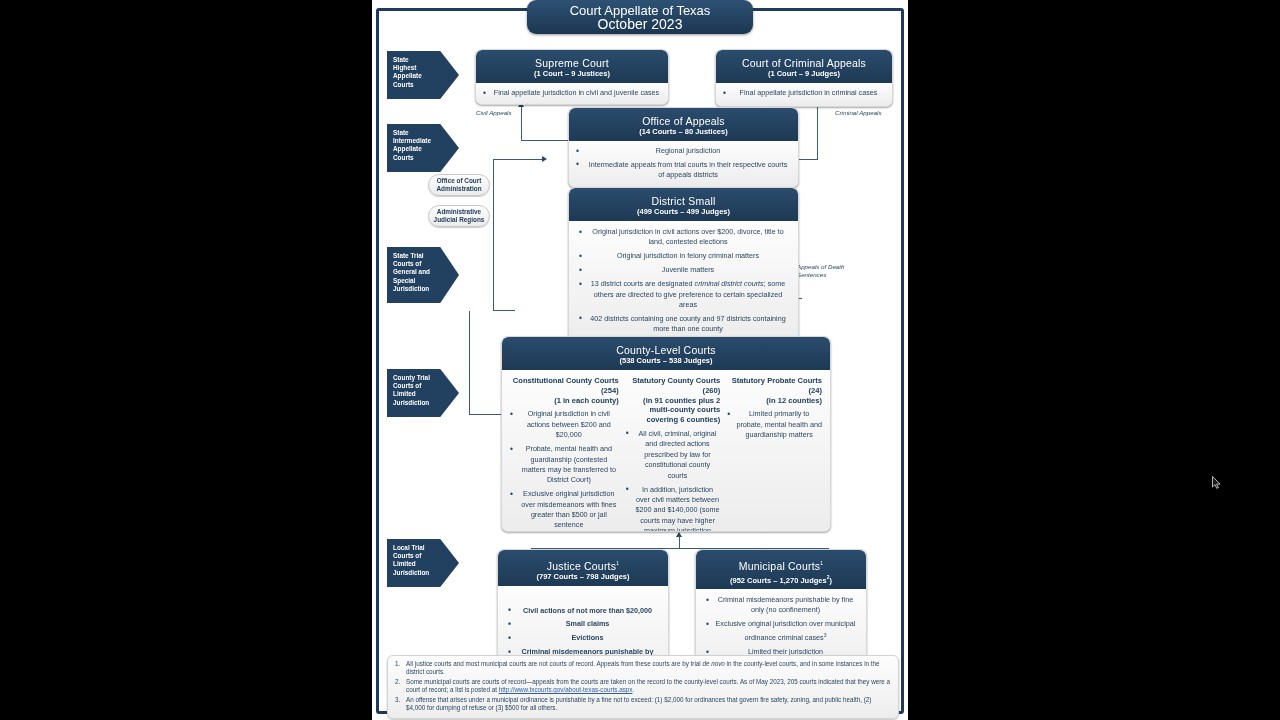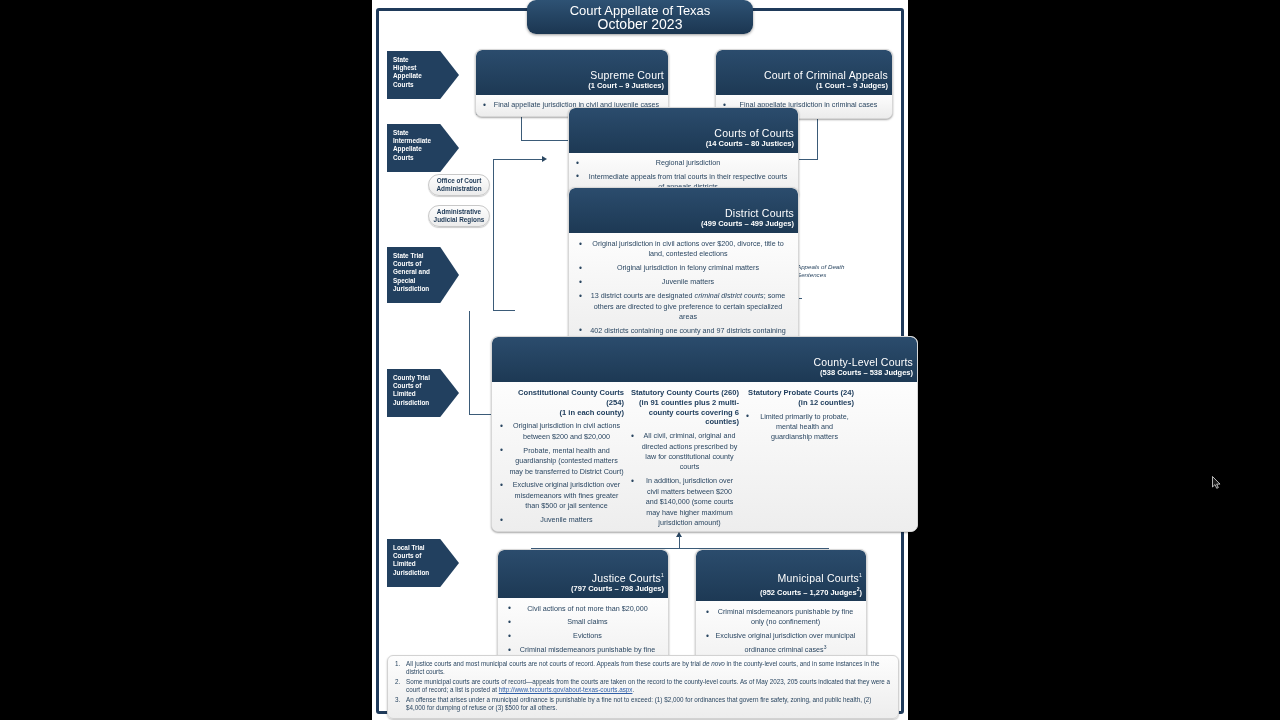--- a/index.html
+++ b/index.html
@@ -29,22 +29,22 @@
     position: absolute;
     border-radius: 7px;
     background: #f2f2f2;
     box-shadow: 0 1px 2px rgba(0,0,0,.35);
     overflow: hidden;
     border: 1px solid #d7d7d7;
   }
   .node .hdr {
     background: #22405f;
     color: #ffffff;
-    text-align: right;
-    padding: 19px 4px 4px 4px;
+    text-align: center;
+    padding: 7px 4px 4px 4px;
     border-radius: 6px 6px 0 0;
     background-image: linear-gradient(#2b4c6d, #1d3954);
   }
   .node .hdr .t1 { font-size: 10.5px; font-weight: 400; letter-spacing: .2px; line-height: 12px;}
   .node .hdr .t2 { font-size: 7.5px; font-weight: 700; line-height: 10px; }
   .node .body {
     padding: 5px 7px 6px 7px;
     background: linear-gradient(#fdfdfd, #ececec);
   }
   ul.blist { list-style: none; }
@@ -273,48 +273,48 @@
           </div>
           <div class="body" style="padding-bottom:8px;">
             <ul class="blist">
               <li>Final appellate jurisdiction in criminal cases</li>
             </ul>
           </div>
         </div>
 
         <div class="node" style="left:189px; top:96px; width:231px;">
           <div class="hdr">
-            <div class="t1">Courts of Courts</div>
+            <div class="t1">Office of Appeals</div>
             <div class="t2">(14 Courts – 80 Justices)</div>
           </div>
           <div class="body">
             <ul class="blist">
               <li>Regional jurisdiction</li>
               <li>Intermediate appeals from trial courts in their respective courts of appeals districts</li>
             </ul>
           </div>
         </div>
 
         <div class="node" style="left:189px; top:176px; width:231px;">
           <div class="hdr">
-            <div class="t1">District Courts</div>
+            <div class="t1">District Small</div>
             <div class="t2">(499 Courts – 499 Judges)</div>
           </div>
           <div class="body" style="padding:6px 10px 8px 10px;">
             <ul class="blist">
               <li>Original jurisdiction in civil actions over $200, divorce, title to land, contested elections</li>
               <li>Original jurisdiction in felony criminal matters</li>
               <li>Juvenile matters</li>
               <li>13 district courts are designated <span class="it">criminal district courts</span>; some others are directed to give preference to certain specialized areas</li>
               <li>402 districts containing one county and 97 districts containing more than one county</li>
             </ul>
           </div>
         </div>
 
-        <div class="node" style="left:112px; top:325px; width:427px; height:196px;">
+        <div class="node" style="left:122px; top:325px; width:330px; height:196px;">
           <div class="hdr">
             <div class="t1">County-Level Courts</div>
             <div class="t2">(538 Courts – 538 Judges)</div>
           </div>
           <div class="body" style="display:flex; gap:7px; padding:6px 8px 8px 8px; height:162px;">
             <div style="width:124px;">
               <div class="colhdr" style="white-space:pre-line">Constitutional County Courts (254)
 (1 in each county)</div>
               <ul class="blist">
                 <li>Original jurisdiction in civil actions between $200 and $20,000</li>
@@ -340,21 +340,21 @@
               </ul>
             </div>
           </div>
         </div>
 
         <div class="node" style="left:118px; top:538px; width:172px;">
           <div class="hdr">
             <div class="t1"><span>Justice Courts</span><sup>1</sup></div>
             <div class="t2">(797 Courts – 798 Judges)</div>
           </div>
-          <div class="body" style="padding:6px 10px 8px 10px;">
+          <div class="body" style="padding:20px 10px 8px 10px;font-weight:bold;">
             <ul class="blist">
               <li>Civil actions of not more than $20,000</li>
               <li>Small claims</li>
               <li>Evictions</li>
               <li>Criminal misdemeanors punishable by fine only (no confinement)</li>
               <li>Magistrate functions</li>
             </ul>
           </div>
         </div>
 

